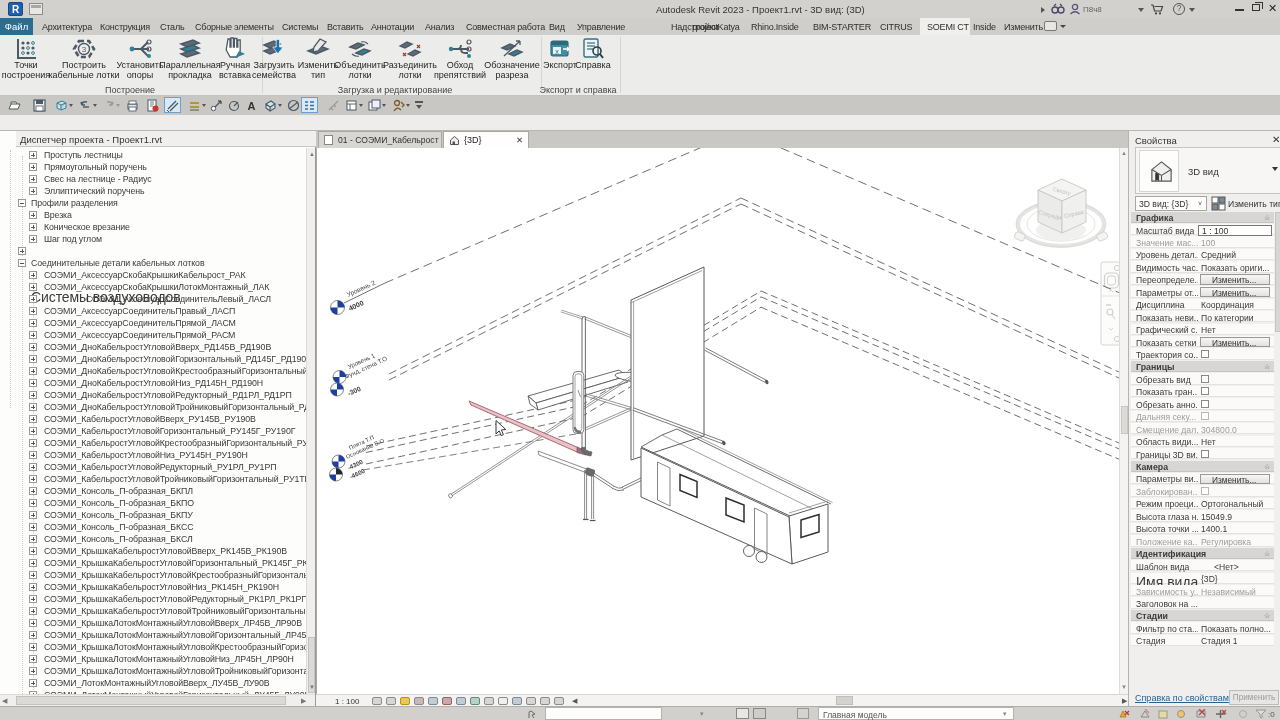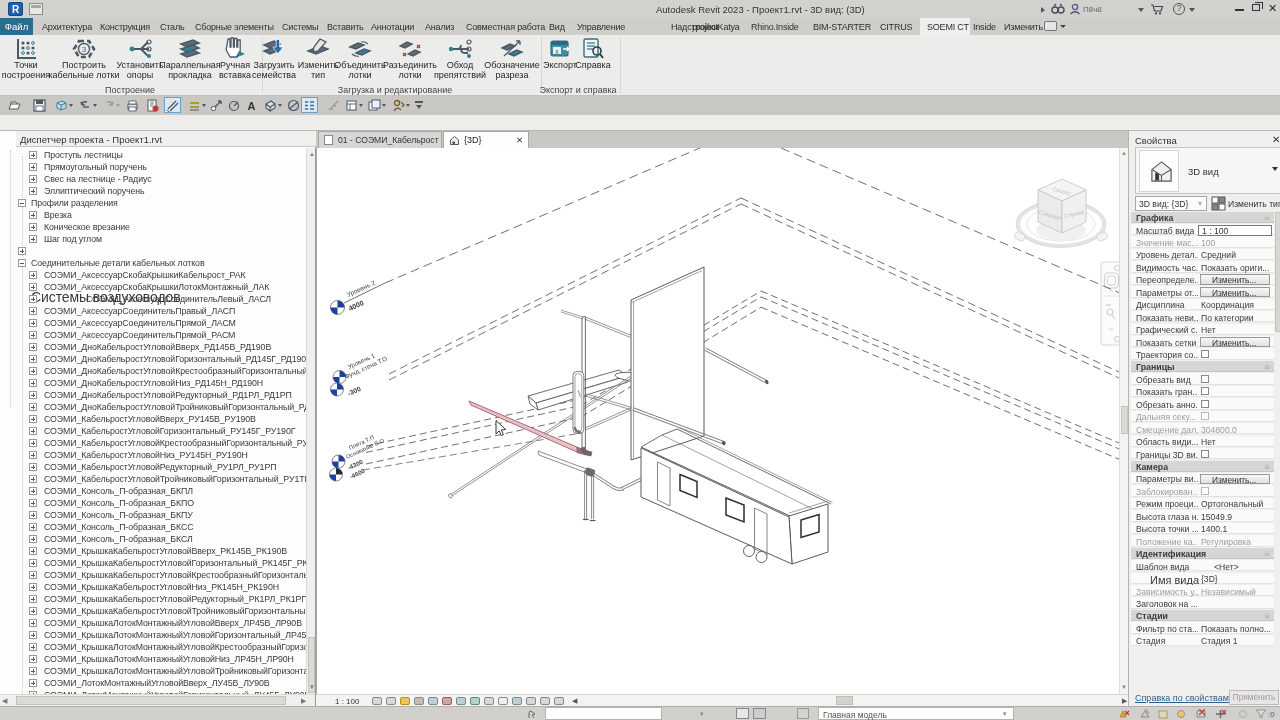--- a/index.html
+++ b/index.html
@@ -763,21 +763,21 @@
     <div class="abs" style="left:2px;top:404.2px;width:143px;height:11.4px;border-bottom:1px solid #e5e3e1;background:#fbfaf9;"></div>
     <div class="abs nw" style="left:7px;top:405.7px;font-size:8.6px;color:#9d9d9d;max-width:62px;overflow:hidden;">Положение ка...</div>
     <div class="abs nw" style="left:72px;top:405.7px;font-size:8.6px;color:#9d9d9d;max-width:70px;overflow:hidden;">Регулировка</div>
     <div class="abs" style="left:2px;top:416.6px;width:143px;height:11.4px;background:#d8d6d4;border-bottom:1px solid #c6c4c1;"></div>
     <div class="abs nw" style="left:7px;top:418.1px;font-size:8.8px;font-weight:bold;color:#3c3c3c;">Идентификация</div>
     <div class="abs" style="left:135px;top:418.6px;font-size:7px;color:#555;">☆</div>
     <div class="abs" style="left:2px;top:429.1px;width:143px;height:11.4px;border-bottom:1px solid #e5e3e1;background:#fbfaf9;"></div>
     <div class="abs nw" style="left:7px;top:430.6px;font-size:8.6px;color:#3a3a3a;max-width:62px;overflow:hidden;">Шаблон вида</div>
     <div class="abs nw" style="left:85px;top:430.6px;font-size:8.6px;color:#3a3a3a;">&lt;Нет&gt;</div>
     <div class="abs" style="left:2px;top:441.5px;width:143px;height:11.4px;border-bottom:1px solid #e5e3e1;background:#fbfaf9;"></div>
-    <div class="abs nw" style="left:21px;top:443.0px;font-size:11px;color:#3a3a3a;max-width:62px;overflow:hidden;">Имя вида</div>
+    <div class="abs nw" style="left:7px;top:443.0px;font-size:14px;color:#3a3a3a;max-width:62px;overflow:hidden;">Имя вида</div>
     <div class="abs nw" style="left:72px;top:443.0px;font-size:8.6px;color:#3a3a3a;max-width:70px;overflow:hidden;">{3D}</div>
     <div class="abs" style="left:2px;top:454.0px;width:143px;height:11.4px;border-bottom:1px solid #e5e3e1;background:#fbfaf9;"></div>
     <div class="abs nw" style="left:7px;top:455.5px;font-size:8.6px;color:#9d9d9d;max-width:62px;overflow:hidden;">Зависимость у...</div>
     <div class="abs nw" style="left:72px;top:455.5px;font-size:8.6px;color:#9d9d9d;max-width:70px;overflow:hidden;">Независимый</div>
     <div class="abs" style="left:2px;top:466.4px;width:143px;height:11.4px;border-bottom:1px solid #e5e3e1;background:#fbfaf9;"></div>
     <div class="abs nw" style="left:7px;top:467.9px;font-size:8.6px;color:#3a3a3a;max-width:62px;overflow:hidden;">Заголовок на ...</div>
     <div class="abs nw" style="left:72px;top:467.9px;font-size:8.6px;color:#3a3a3a;max-width:70px;overflow:hidden;"></div>
     <div class="abs" style="left:2px;top:478.9px;width:143px;height:11.4px;background:#d8d6d4;border-bottom:1px solid #c6c4c1;"></div>
     <div class="abs nw" style="left:7px;top:480.4px;font-size:8.8px;font-weight:bold;color:#3c3c3c;">Стадии</div>
     <div class="abs" style="left:135px;top:480.9px;font-size:7px;color:#555;">☆</div>

